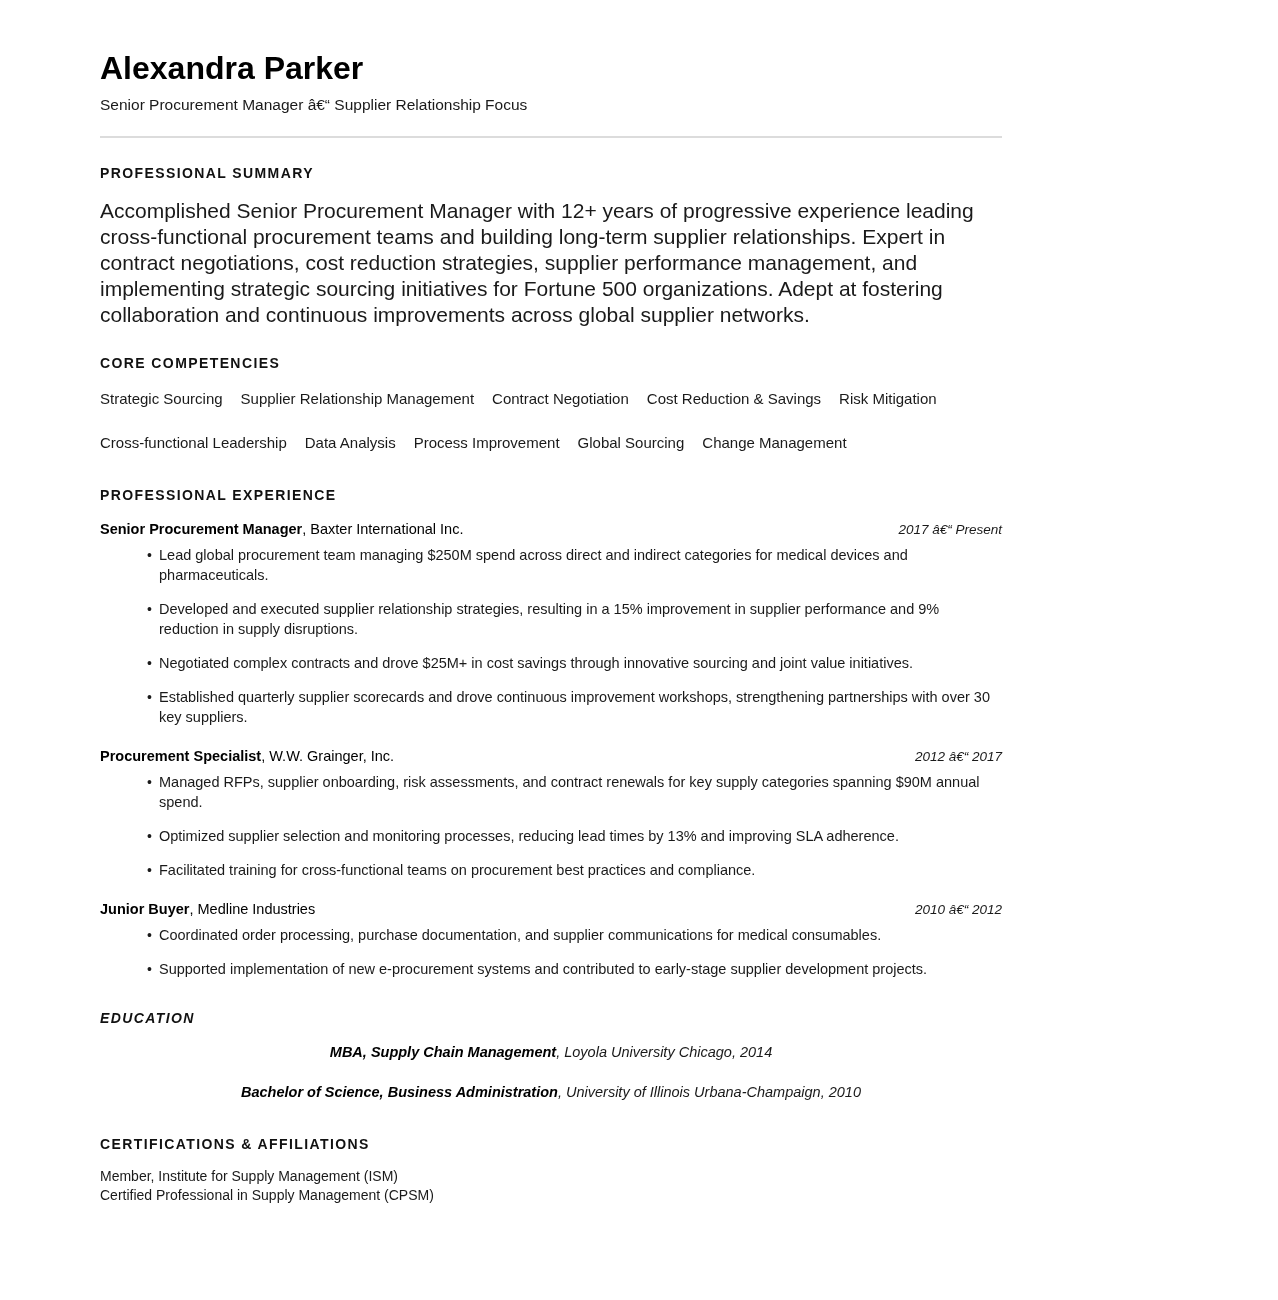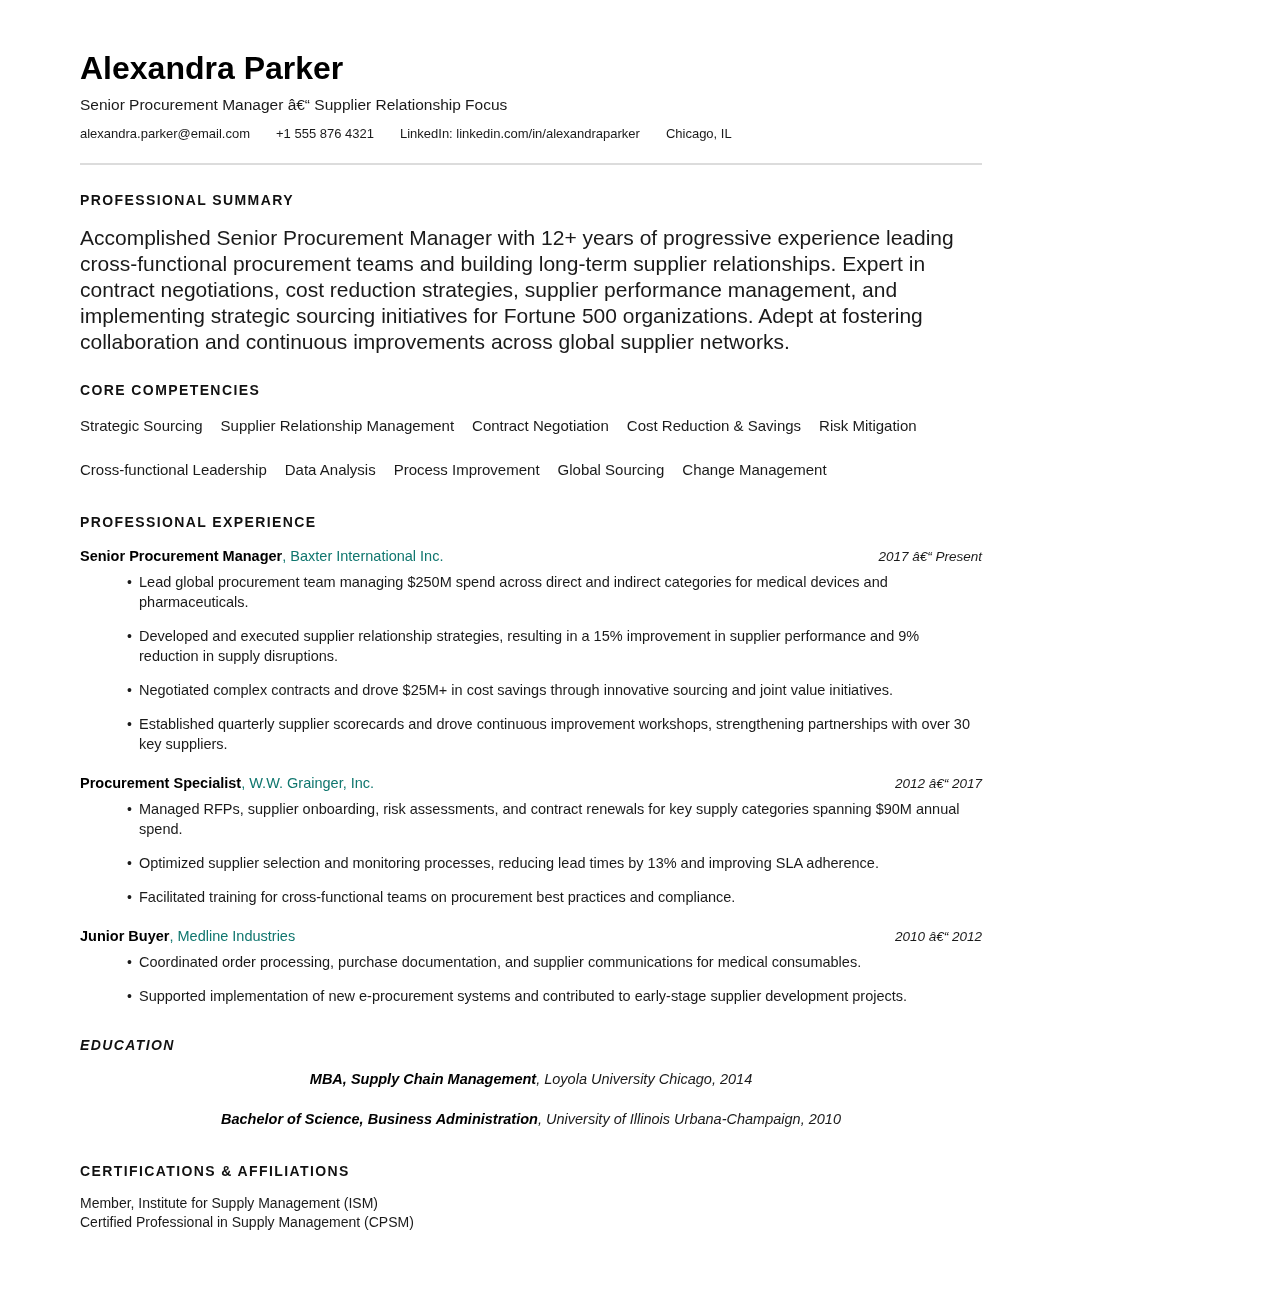--- a/index.html
+++ b/index.html
@@ -12,21 +12,21 @@
     height: 1300px;
     font-family: "Liberation Sans", sans-serif;
     color: #1a1a1a;
     -webkit-font-smoothing: antialiased;
   }
   .page {
     position: relative;
     width: 1278px;
     height: 1300px;
     box-sizing: border-box;
-    padding: 48px 188px 0 80px;
+    padding: 48px 188px 0 100px;
     background: #ffffff;
   }
   .content {
     width: 902px;
   }
 
   
   .name {
     font-size: 32px;
     font-weight: bold;
@@ -122,21 +122,21 @@
   .job-left {
     font-size: 14.5px;
     white-space: nowrap;
   }
   .job-title {
     font-weight: bold;
     color: #000000;
   }
   .job-company {
     font-weight: normal;
-    color: #0f766e;
+    color: #000000;
   }
   .job-dates {
     font-size: 13.5px;
     font-style: italic;
     color: #1a1a1a;
     white-space: nowrap;
   }
   .job-bullets {
     list-style: none;
     margin: 0;
@@ -190,23 +190,20 @@
 </style>
 </head>
 <body>
 
 <div class="page">
   <div class="content">
 
     <div>
       <h1 class="name">Alexandra Parker</h1>
       <div class="subtitle">Senior Procurement Manager â€“ Supplier Relationship Focus</div>
-      <div class="contact-line">
-        <span class="contact-item">alexandra.parker@email.com</span><span class="contact-item">+1 555 876 4321</span><span class="contact-item">LinkedIn: linkedin.com/in/alexandraparker</span><span class="contact-item">Chicago, IL</span>
-      </div>
       <hr class="header-rule">
     </div>
 
     <div class="section section-summary">
       <h2 class="section-title">PROFESSIONAL SUMMARY</h2>
       <p class="summary-text">Accomplished Senior Procurement Manager with 12+ years of progressive experience leading cross-functional procurement teams and building long-term supplier relationships. Expert in contract negotiations, cost reduction strategies, supplier performance management, and implementing strategic sourcing initiatives for Fortune 500 organizations. Adept at fostering collaboration and continuous improvements across global supplier networks.</p>
     </div>
 
     <div class="section section-competencies">
       <h2 class="section-title">CORE COMPETENCIES</h2>

